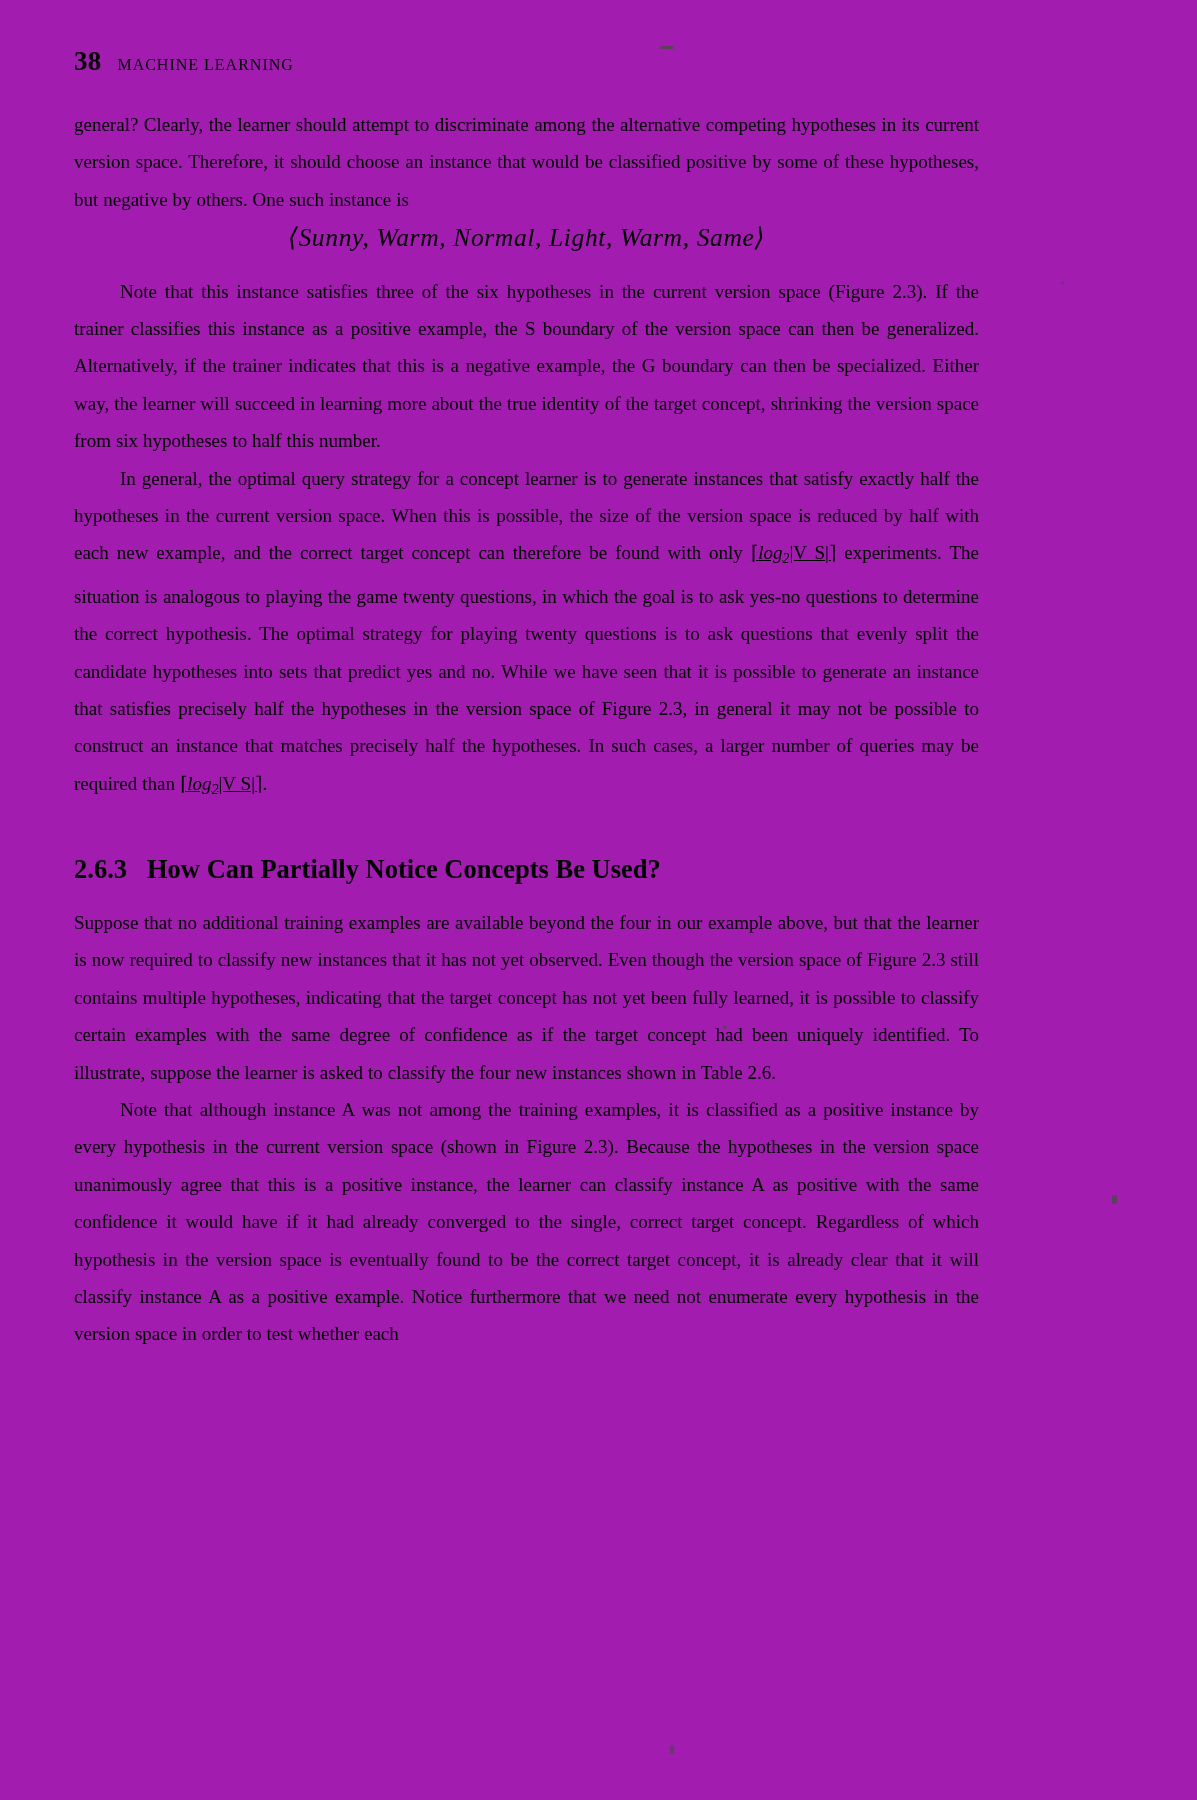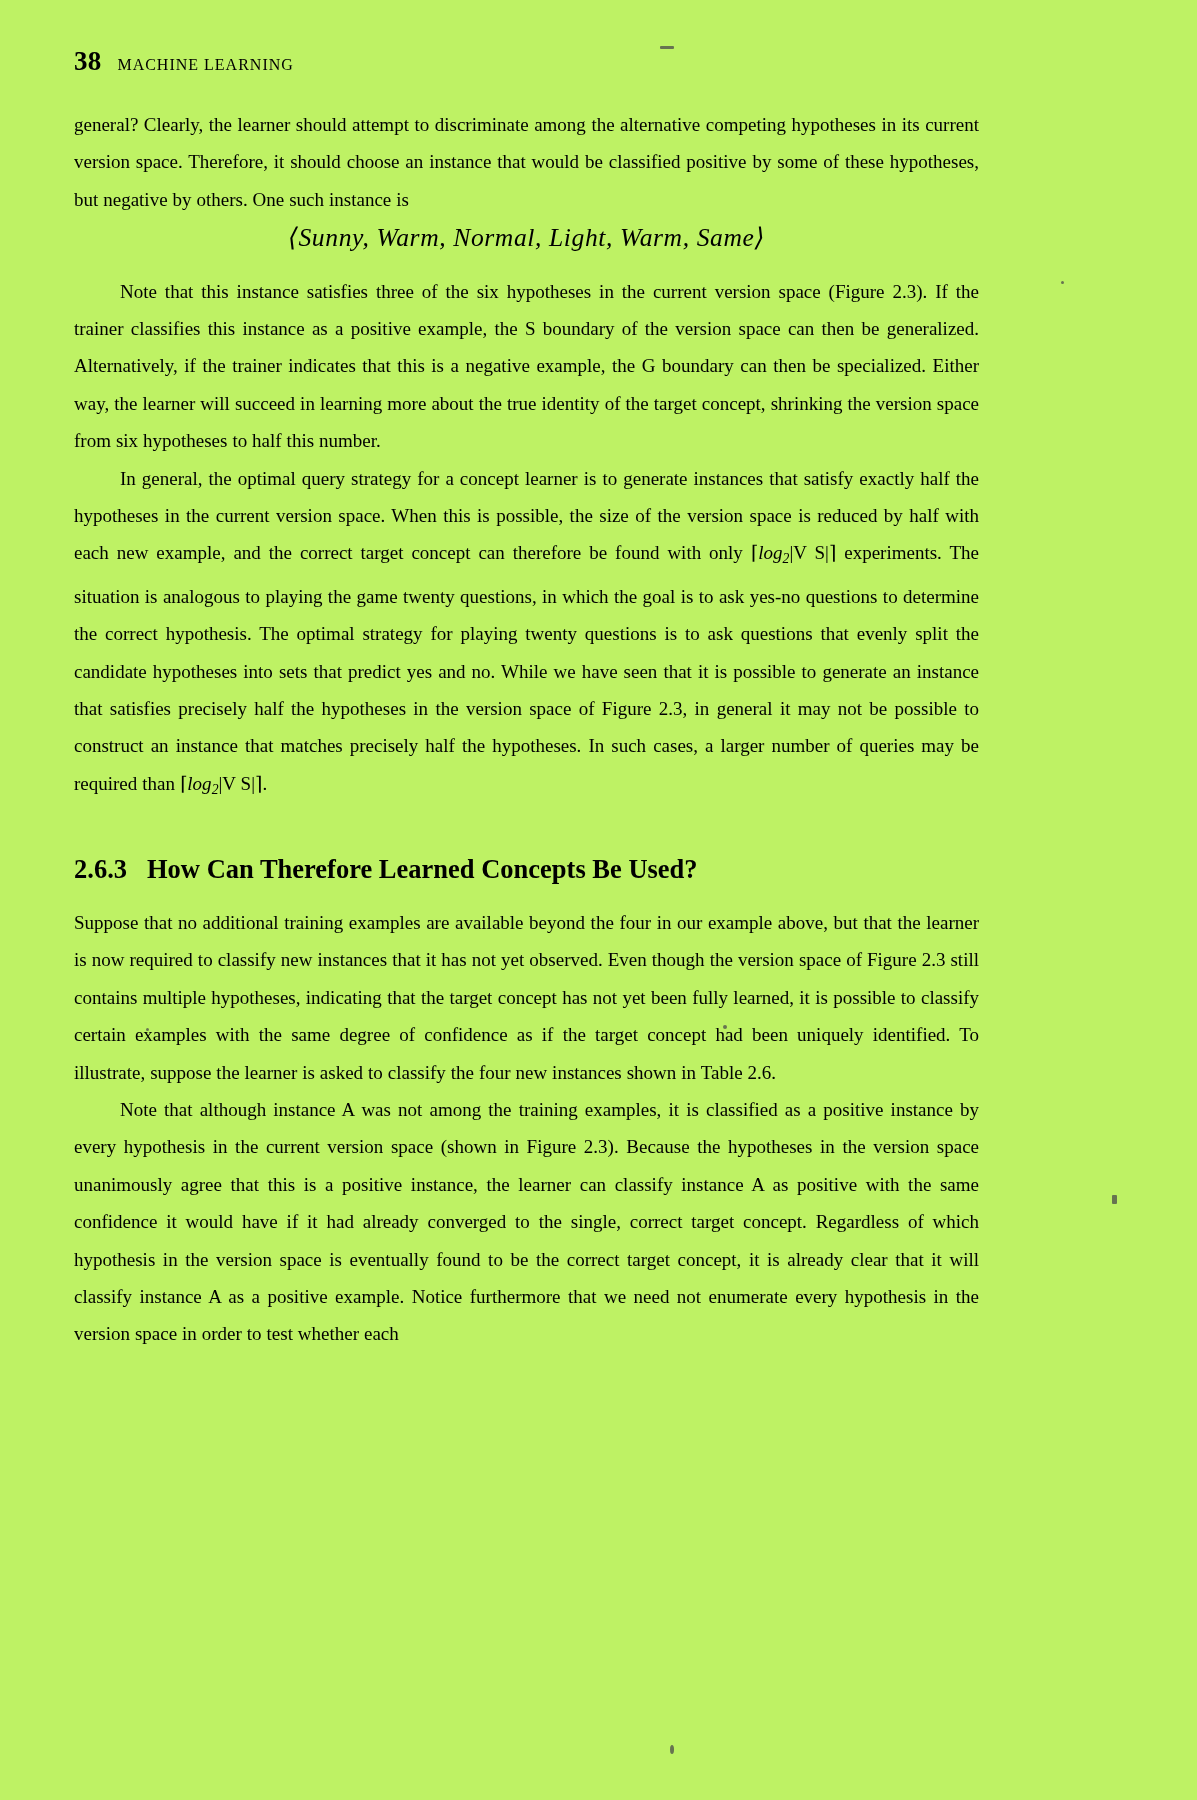--- a/index.html
+++ b/index.html
@@ -10,21 +10,21 @@
   }
   body {
     font-family: "Liberation Serif", "DejaVu Serif", serif;
     color: #000000;
   }
   .page {
     position: relative;
     width: 1197px;
     height: 1800px;
     margin: 0 auto;
-    background: #bef264;
+    background: #a21caf;
     overflow: hidden;
   }
   
   .running-head {
     position: absolute;
     left: 74px;
     top: 46px;
     display: flex;
     align-items: baseline;
     gap: 16px;
@@ -77,20 +77,21 @@
     line-height: 34px;
     display: flex;
     gap: 20px;
     align-items: baseline;
   }
   .heading .num { white-space: nowrap; }
   
   .math {
     font-style: italic;
     white-space: nowrap;
+    text-decoration: underline;
   }
   .math .sub {
     font-size: 0.72em;
     vertical-align: -0.28em;
     font-style: italic;
   }
   .math .bar { font-style: normal; }
   .ceil { font-style: normal; }
   .it { }
   
@@ -117,21 +118,21 @@
     <p class="body">general? Clearly, the learner should attempt to discriminate among the alternative competing hypotheses in its current version space. Therefore, it should choose an instance that would be classified positive by some of these hypotheses, but negative by others. One such instance is</p>
 
     <div class="centered-instance">⟨Sunny, Warm, Normal, Light, Warm, Same⟩</div>
 
     <p class="body indent">Note that this instance satisfies three of the six hypotheses in the current version space (Figure 2.3). If the trainer classifies this instance as a positive example, the S boundary of the version space can then be generalized. Alternatively, if the trainer indicates that this is a negative example, the G boundary can then be specialized. Either way, the learner will succeed in learning more about the true identity of the target concept, shrinking the version space from six hypotheses to half this number.</p>
 
     <p class="body indent"><span>In general, the optimal query strategy for a concept learner is to generate instances that satisfy exactly half the hypotheses in the current version space. When this is possible, the size of the version space is reduced by half with each new example, and the correct target concept can therefore be found with only</span> <span class="math"><span class="ceil">⌈</span><span>log</span><span class="sub">2</span><span class="bar">|V S|</span><span class="ceil">⌉</span></span> <span>experiments. The situation is analogous to playing the game twenty questions, in which the goal is to ask yes-no questions to determine the correct hypothesis. The optimal strategy for playing twenty questions is to ask questions that evenly split the candidate hypotheses into sets that predict yes and no. While we have seen that it is possible to generate an instance that satisfies precisely half the hypotheses in the version space of Figure 2.3, in general it may not be possible to construct an instance that matches precisely half the hypotheses. In such cases, a larger number of queries may be required than</span> <span class="math"><span class="ceil">⌈</span><span>log</span><span class="sub">2</span><span class="bar">|V S|</span><span class="ceil">⌉</span></span><span>.</span></p>
 
     <div class="heading">
       <span class="num">2.6.3</span>
-      <span>How Can Therefore Learned Concepts Be Used?</span>
+      <span>How Can Partially Notice Concepts Be Used?</span>
     </div>
 
     <p class="body">Suppose that no additional training examples are available beyond the four in our example above, but that the learner is now required to classify new instances that it has not yet observed. Even though the version space of Figure 2.3 still contains multiple hypotheses, indicating that the target concept has not yet been fully learned, it is possible to classify certain examples with the same degree of confidence as if the target concept had been uniquely identified. To illustrate, suppose the learner is asked to classify the four new instances shown in Table 2.6.</p>
 
     <p class="body indent"><span>Note that although instance A was not among the training examples, it is classified as a positive instance by</span> <span class="it">every</span> <span>hypothesis in the current version space (shown in Figure 2.3). Because the hypotheses in the version space unanimously agree that this is a positive instance, the learner can classify instance A as positive with the same confidence it would have if it had already converged to the single, correct target concept. Regardless of which hypothesis in the version space is eventually found to be the correct target concept, it is already clear that it will classify instance A as a positive example. Notice furthermore that we need not enumerate every hypothesis in the version space in order to test whether each</span></p>
 
   </div>
 
   <div class="speck sq" style="left:1112px; top:1195px; width:5px; height:9px;"></div>
   <div class="speck" style="left:723px; top:1025px; width:4px; height:4px;"></div>

